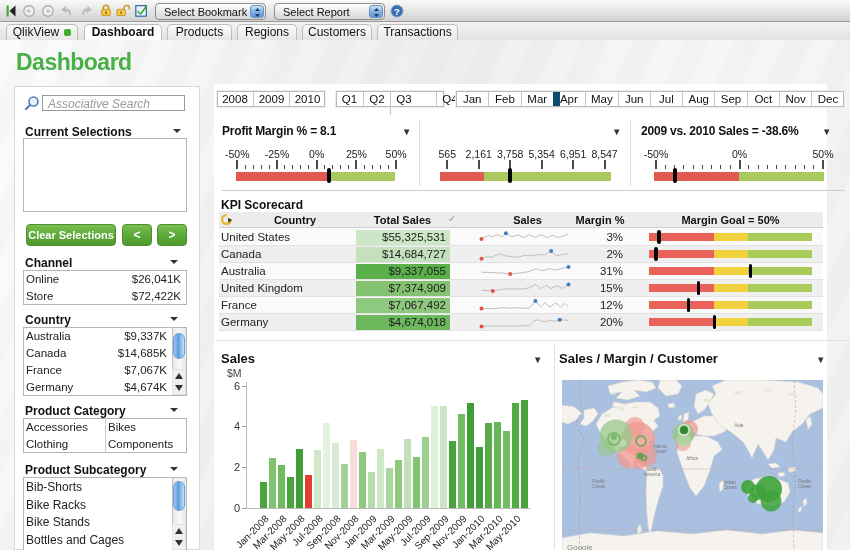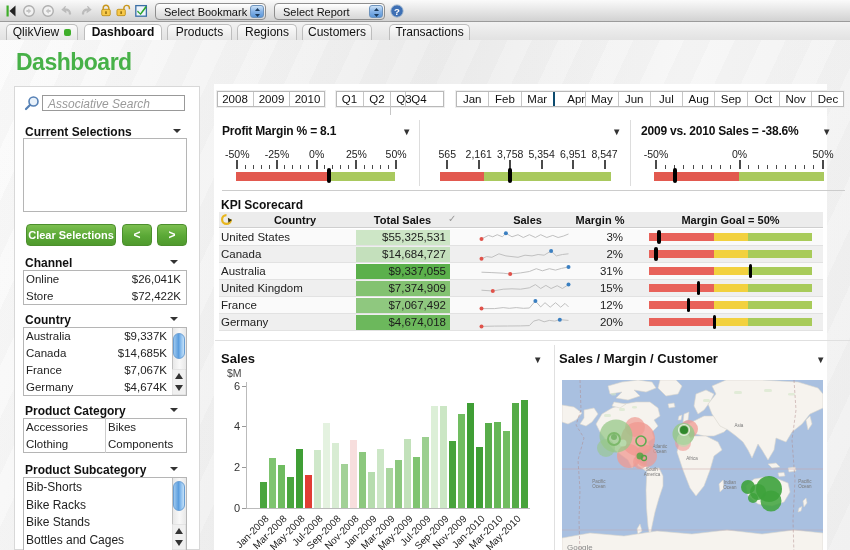--- a/index.html
+++ b/index.html
@@ -55,21 +55,21 @@
     <svg class="abs" style="left:390px;top:4px" width="14" height="14" viewBox="0 0 16 16">
       <circle cx="8" cy="8" r="7" fill="#3d6fb4" stroke="#9ab2cc" stroke-width="1"></circle>
       <text x="8" y="12" font-size="11" font-weight="bold" fill="#fff" text-anchor="middle" font-family="Liberation Sans">?</text>
     </svg>
     <div style="position:absolute;left:0;top:22px;width:850px;height:18px;background:linear-gradient(#f2f2f2,#e2e2e2);"></div>
     <div style="position:absolute;left:6px;top:24px;width:72px;height:16px;background:linear-gradient(#fcfcfc,#e6e6e6);border:1px solid #bdbdbd;border-bottom:none;border-radius:5px 5px 0 0;text-align:center;font-size:12px;font-weight:normal;color:#111;line-height:15px;">QlikView<span style="display:inline-block;width:7px;height:7px;background:#3fae2a;border-radius:2px;margin-left:5px;"></span></div>
     <div style="position:absolute;left:84px;top:24px;width:78px;height:16px;background:#ffffff;border:1px solid #bdbdbd;border-bottom:none;border-radius:5px 5px 0 0;text-align:center;font-size:12px;font-weight:bold;color:#111;line-height:15px;">Dashboard</div>
     <div style="position:absolute;left:167px;top:24px;width:65px;height:16px;background:linear-gradient(#fcfcfc,#e6e6e6);border:1px solid #bdbdbd;border-bottom:none;border-radius:5px 5px 0 0;text-align:center;font-size:12px;font-weight:normal;color:#111;line-height:15px;">Products</div>
     <div style="position:absolute;left:237px;top:24px;width:60px;height:16px;background:linear-gradient(#fcfcfc,#e6e6e6);border:1px solid #bdbdbd;border-bottom:none;border-radius:5px 5px 0 0;text-align:center;font-size:12px;font-weight:normal;color:#111;line-height:15px;">Regions</div>
     <div style="position:absolute;left:302px;top:24px;width:70px;height:16px;background:linear-gradient(#fcfcfc,#e6e6e6);border:1px solid #bdbdbd;border-bottom:none;border-radius:5px 5px 0 0;text-align:center;font-size:12px;font-weight:normal;color:#111;line-height:15px;">Customers</div>
-    <div style="position:absolute;left:377px;top:24px;width:81px;height:16px;background:linear-gradient(#fcfcfc,#e6e6e6);border:1px solid #bdbdbd;border-bottom:none;border-radius:5px 5px 0 0;text-align:center;font-size:12px;font-weight:normal;color:#111;line-height:15px;margin-left:12px;">Transactions</div>
+    <div style="position:absolute;left:377px;top:24px;width:81px;height:16px;background:linear-gradient(#fcfcfc,#e6e6e6);border:1px solid #bdbdbd;border-bottom:none;border-radius:5px 5px 0 0;text-align:center;font-size:12px;font-weight:normal;color:#111;line-height:15px;">Transactions</div>
     <div style="position:absolute;left:14px;top:86px;width:186px;height:464px;background:#ffffff;border:1px solid #d8d8d8;"></div>
     <div style="position:absolute;left:42px;top:95px;width:143px;height:16px;background:#fff;border:1px solid #999;"></div>
     <svg style="position:absolute;left:24px;top:95px" width="16" height="16" viewBox="0 0 16 16">
       <circle cx="9.5" cy="6.5" r="4.5" fill="#e8f1fa" stroke="#5580b5" stroke-width="1.6"></circle>
       <line x1="6" y1="10" x2="2" y2="14" stroke="#5580b5" stroke-width="2.2" stroke-linecap="round"></line>
     </svg>
     <div style="position:absolute;left:48px;top:97px;font-size:12px;font-style:italic;color:#999;">Associative Search</div>
     <div style="position:absolute;left:25px;top:125px;width:158px;height:13px;font-size:12px;font-weight:bold;color:#111;">Current Selections<span style="position:absolute;right:2px;top:4px;width:0;height:0;border-left:4.5px solid transparent;border-right:4.5px solid transparent;border-top:4.5px solid #333;"></span></div>
     <div style="position:absolute;left:23px;top:138px;width:164px;height:74px;background:#fff;border:1px solid #b5b5b5;"></div>
     <div style="position:absolute;left:26px;top:224px;width:90px;height:22px;background:linear-gradient(#7cbf50,#5aa836 55%,#4f9a2d);border:1px solid #4c8f2d;border-radius:4px;color:#fff;font-weight:bold;font-size:11px;text-align:center;line-height:21px;white-space:nowrap;overflow:hidden;">Clear Selections</div>
@@ -113,26 +113,26 @@
       <path d="M7 22 L3 16 H11 Z" fill="#333"></path>
     </svg>
     <div style="position:absolute;left:217px;top:91px;width:108px;height:16px;background:#fff;border:1px solid #b9b9b9;box-shadow:0 0 0 1px #eee;"></div>
     <div style="position:absolute;left:217px;top:92px;width:36px;height:14px;font-size:11.5px;color:#111;text-align:center;line-height:14px;">2008</div>
     <div style="position:absolute;left:253px;top:92px;width:36px;height:14px;border-left:1px solid #c6c6c6;font-size:11.5px;color:#111;text-align:center;line-height:14px;">2009</div>
     <div style="position:absolute;left:289px;top:92px;width:36px;height:14px;border-left:1px solid #c6c6c6;font-size:11.5px;color:#111;text-align:center;line-height:14px;">2010</div>
     <div style="position:absolute;left:336px;top:91px;width:108px;height:16px;background:#fff;border:1px solid #b9b9b9;box-shadow:0 0 0 1px #eee;"></div>
     <div style="position:absolute;left:336px;top:92px;width:27px;height:14px;font-size:11.5px;color:#111;text-align:center;line-height:14px;">Q1</div>
     <div style="position:absolute;left:363px;top:92px;width:27px;height:14px;border-left:1px solid #c6c6c6;font-size:11.5px;color:#111;text-align:center;line-height:14px;">Q2</div>
     <div style="position:absolute;left:390px;top:92px;width:27px;height:23px;border-left:1px solid #c6c6c6;font-size:11.5px;color:#111;text-align:center;line-height:14px;">Q3</div>
-    <div style="position:absolute;left:405px;top:92px;width:27px;height:14px;border-left:1px solid #c6c6c6;font-size:11.5px;color:#111;text-align:center;line-height:14px;">Q4</div>
+    <div style="position:absolute;left:436px;top:92px;width:27px;height:14px;border-left:1px solid #c6c6c6;font-size:11.5px;color:#111;text-align:center;line-height:14px;">Q4</div>
     <div style="position:absolute;left:456px;top:91px;width:387.59999999999997px;height:16px;background:#fff;border:1px solid #b9b9b9;box-shadow:0 0 0 1px #eee;"></div>
     <div style="position:absolute;left:456.0px;top:92px;width:32.3px;height:14px;font-size:11.5px;color:#111;text-align:center;line-height:14px;">Jan</div>
     <div style="position:absolute;left:488.3px;top:92px;width:32.3px;height:14px;border-left:1px solid #c6c6c6;font-size:11.5px;color:#111;text-align:center;line-height:14px;">Feb</div>
     <div style="position:absolute;left:520.6px;top:92px;width:32.3px;height:14px;border-left:1px solid #c6c6c6;font-size:11.5px;color:#111;text-align:center;line-height:14px;">Mar</div>
-    <div style="position:absolute;left:552.9px;top:92px;width:32.3px;height:14px;border-left:2px solid #0c4a6e;font-size:11.5px;color:#111;text-align:right;line-height:14px;">Apr</div>
+    <div style="position:absolute;left:552.9px;top:92px;width:32.3px;height:14px;border-left:7px solid #0c4a6e;font-size:11.5px;color:#111;text-align:left;line-height:14px;">Apr</div>
     <div style="position:absolute;left:585.2px;top:92px;width:32.3px;height:14px;border-left:1px solid #c6c6c6;font-size:11.5px;color:#111;text-align:center;line-height:14px;">May</div>
     <div style="position:absolute;left:617.5px;top:92px;width:32.3px;height:14px;border-left:1px solid #c6c6c6;font-size:11.5px;color:#111;text-align:center;line-height:14px;">Jun</div>
     <div style="position:absolute;left:649.8px;top:92px;width:32.3px;height:14px;border-left:1px solid #c6c6c6;font-size:11.5px;color:#111;text-align:center;line-height:14px;">Jul</div>
     <div style="position:absolute;left:682.0999999999999px;top:92px;width:32.3px;height:14px;border-left:1px solid #c6c6c6;font-size:11.5px;color:#111;text-align:center;line-height:14px;">Aug</div>
     <div style="position:absolute;left:714.4px;top:92px;width:32.3px;height:14px;border-left:1px solid #c6c6c6;font-size:11.5px;color:#111;text-align:center;line-height:14px;">Sep</div>
     <div style="position:absolute;left:746.7px;top:92px;width:32.3px;height:14px;border-left:1px solid #c6c6c6;font-size:11.5px;color:#111;text-align:center;line-height:14px;">Oct</div>
     <div style="position:absolute;left:779.0px;top:92px;width:32.3px;height:14px;border-left:1px solid #c6c6c6;font-size:11.5px;color:#111;text-align:center;line-height:14px;">Nov</div>
     <div style="position:absolute;left:811.3px;top:92px;width:32.3px;height:14px;border-left:1px solid #c6c6c6;font-size:11.5px;color:#111;text-align:center;line-height:14px;">Dec</div>
     <div style="position:absolute;left:222px;top:124px;font-size:12px;font-weight:bold;color:#111;letter-spacing:-0.2px;white-space:nowrap;">Profit Margin % = 8.1</div>
     <div style="position:absolute;left:402px;top:126px;font-size:9.5px;color:#333;">▼</div>

